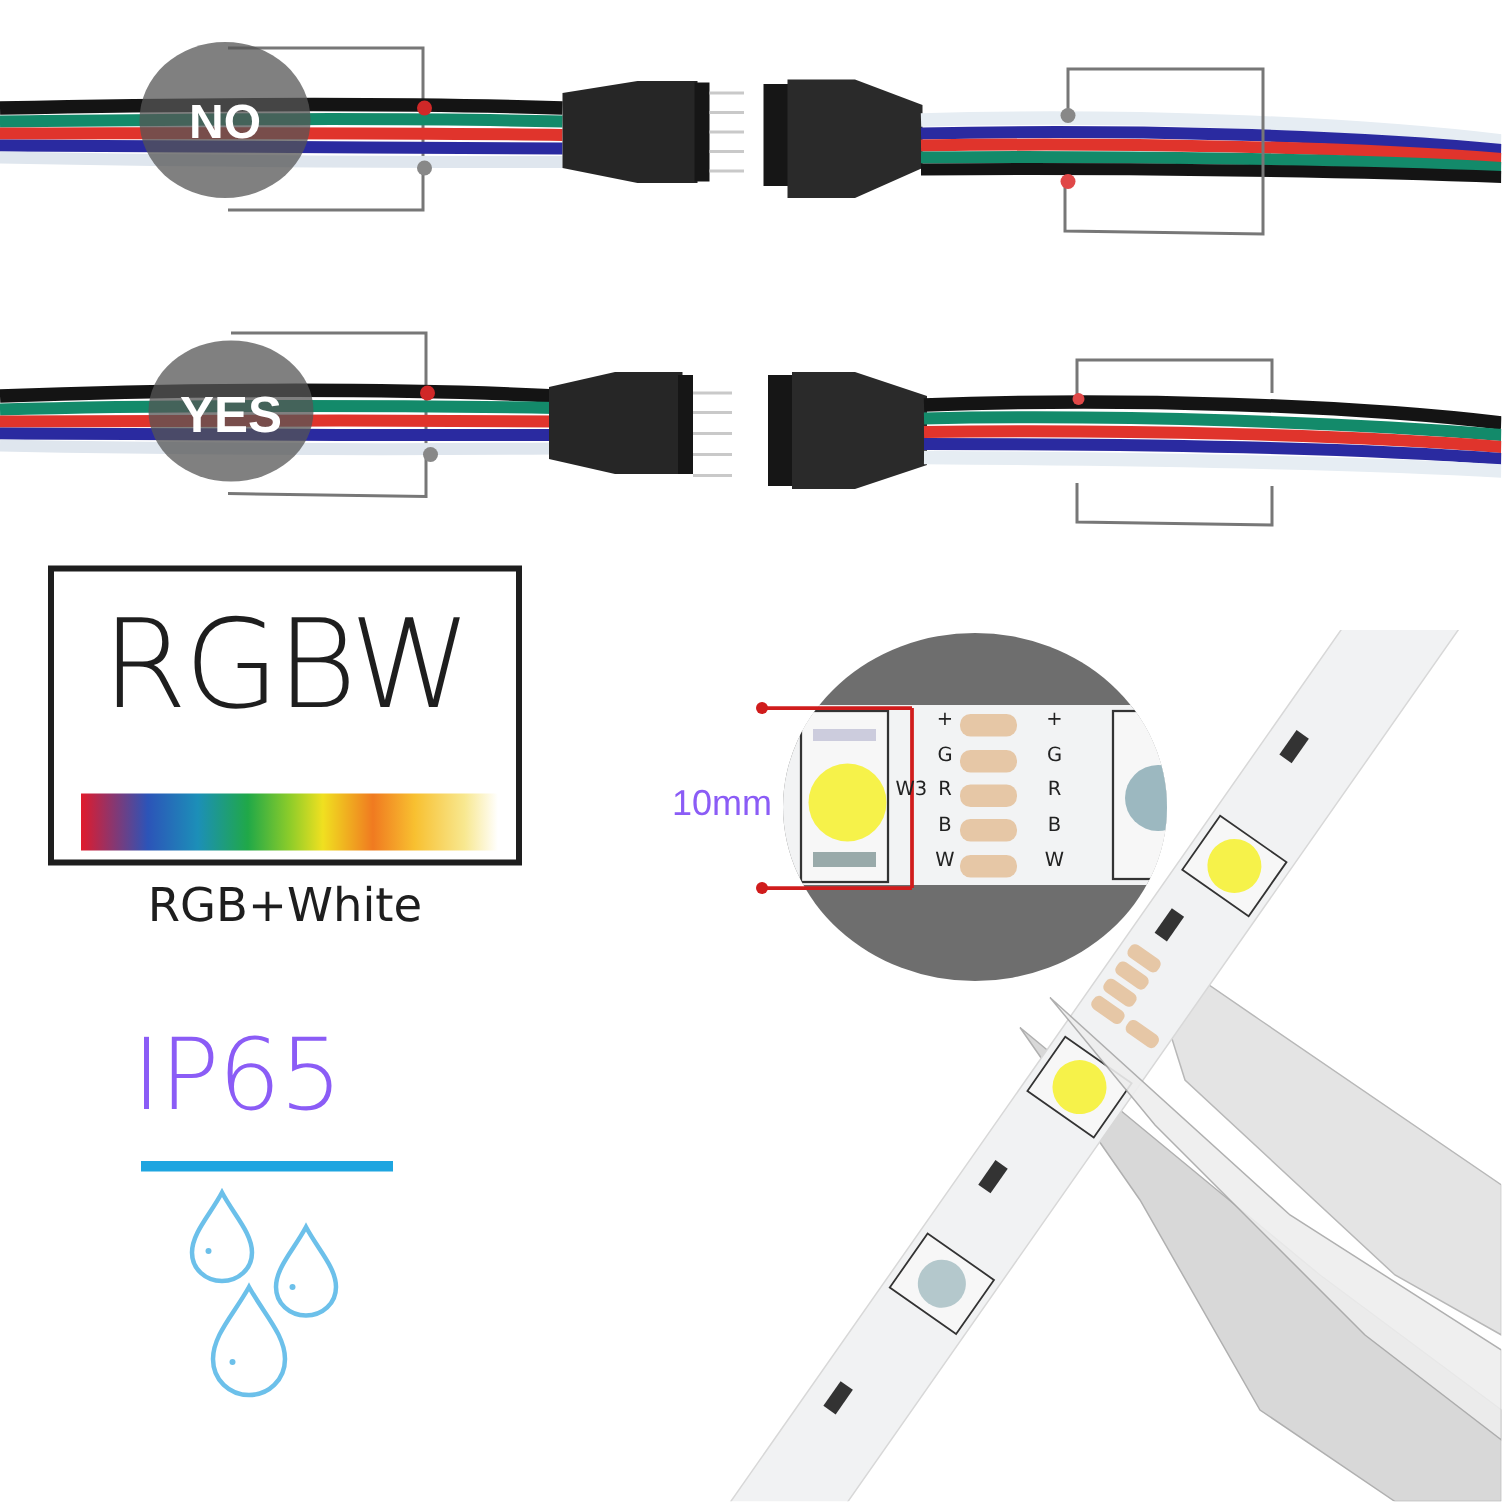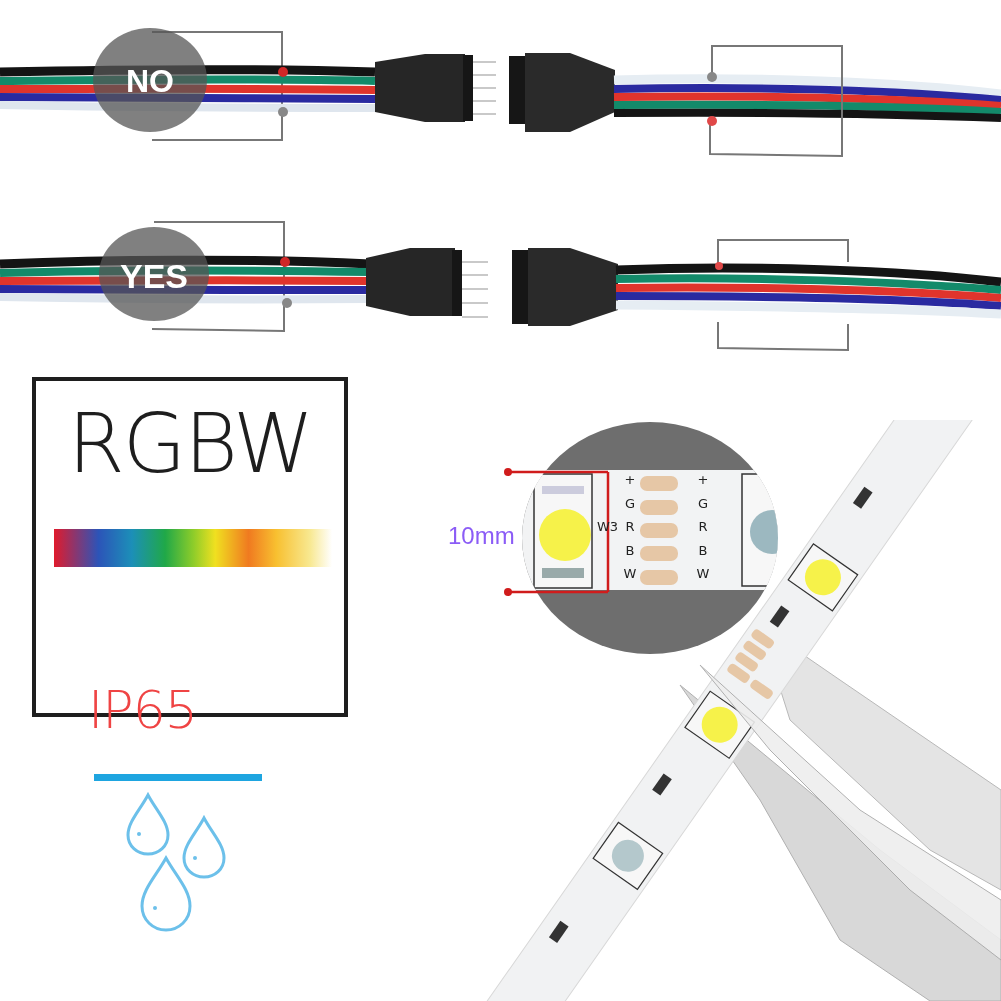--- a/index.html
+++ b/index.html
@@ -1,24 +1,24 @@
 <!DOCTYPE html>
 <html><head>
 <meta charset="utf-8">
 <style>
   html,body{margin:0;padding:0;background:#ffffff;}
   body{width:1001px;height:1001px;position:relative;overflow:hidden;font-family:"DejaVu Sans","Liberation Sans",sans-serif;}
   .abs{position:absolute;}
   svg{display:block;}
   .badge-text{font-family:"Liberation Sans",sans-serif;font-weight:bold;fill:#ffffff;}
-  .rgbw-box{left:32px;top:377px;width:316px;height:340px;border:4px solid #1e1e1e;box-sizing:border-box;background:#fff;}
+  .rgbw-box{left:32px;top:377px;width:316px;height:200px;border:4px solid #1e1e1e;box-sizing:border-box;background:#fff;}
   .rgbw-title{position:absolute;left:0;right:0;top:22px;text-align:center;font-family:"DejaVu Sans",sans-serif;font-size:82px;letter-spacing:-2px;color:#1e1e1e;line-height:1;font-weight:300;}
   .rgbw-bar{position:absolute;left:18px;top:148px;width:278px;height:38px;background:linear-gradient(90deg,#e01b2c 0%,#2c54b8 16%,#1c8fb8 28%,#20a848 40%,#8ccc2a 50%,#f0e020 58%,#f07a20 70%,#f8c030 80%,#f8e890 92%,#ffffff 100%);}
   .rgbw-sub{position:absolute;left:0;right:0;top:205px;text-align:center;font-family:"DejaVu Sans",sans-serif;font-size:31px;color:#1e1e1e;}
-  .ip-title{left:88px;top:684px;font-family:"DejaVu Sans",sans-serif;font-size:52px;color:#ef4444;letter-spacing:-1px;line-height:1;font-weight:300;}
+  .ip-title{left:88px;top:684px;font-family:"DejaVu Sans",sans-serif;font-size:66px;color:#8b5cf6;letter-spacing:-1px;line-height:1;font-weight:300;}
   .ip-line{left:94px;top:774px;width:168px;height:7px;background:#1ea5e0;}
   .mm-label{left:448px;top:522px;font-family:"Liberation Sans",sans-serif;font-size:24px;color:#8b5cf6;}
 </style>
 </head>
 <body>
 
 <svg class="abs" style="left:0;top:20px" width="1001" height="150">
 
   <polyline points="152,12 282,12 282,120 152,120" fill="none" stroke="#777" stroke-width="2"></polyline>
 
@@ -100,20 +100,21 @@
     <path d="M616,95 C750,96 900,98 1001,104" stroke="#e6edf3" stroke-width="9" fill="none"></path>
   </g>
   <polyline points="718,56 718,30 848,30 848,52" fill="none" stroke="#777" stroke-width="2"></polyline>
   <polyline points="718,112 718,138 848,140 848,114" fill="none" stroke="#777" stroke-width="2"></polyline>
   <circle cx="719" cy="56" r="4" fill="#e04848"></circle>
 </svg>
 
 <div class="abs rgbw-box">
   <div class="rgbw-title">RGBW</div>
   <div class="rgbw-bar"></div>
+  <div class="rgbw-sub">RGB+White</div>
 </div>
 
 <div class="abs ip-title">IP65</div>
 <div class="abs ip-line"></div>
 <svg class="abs" style="left:120px;top:790px" width="120" height="160">
   <g fill="none" stroke="#6cc0ea" stroke-width="3">
     <path d="M28,5 C20,20 8,32 8,45 C8,56 17,64 28,64 C39,64 48,56 48,45 C48,32 36,20 28,5 Z"></path>
     <path d="M84,28 C76,43 64,55 64,68 C64,79 73,87 84,87 C95,87 104,79 104,68 C104,55 92,43 84,28 Z"></path>
     <path d="M46,68 C36,86 22,100 22,116 C22,130 33,140 46,140 C59,140 70,130 70,116 C70,100 56,86 46,68 Z"></path>
   </g>

